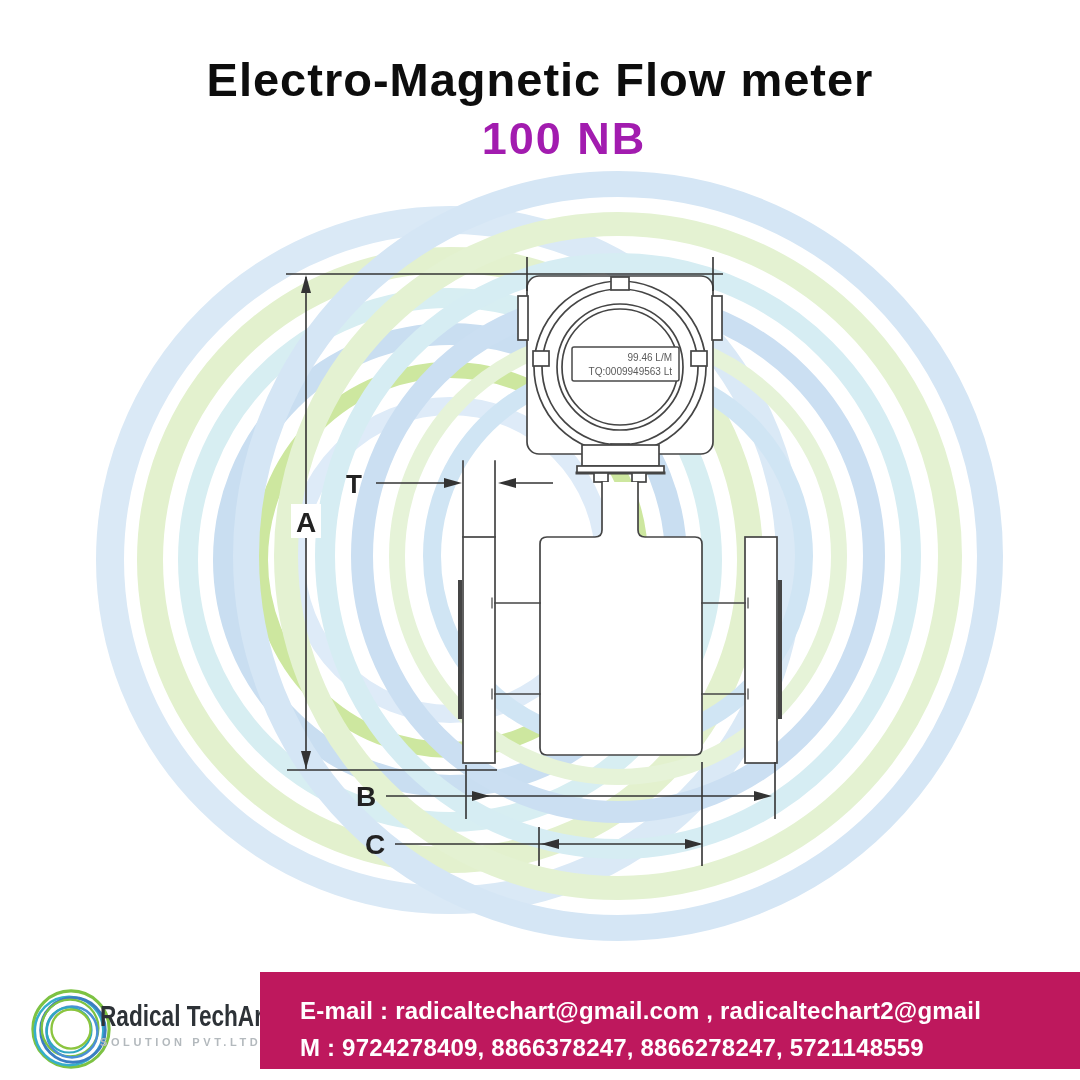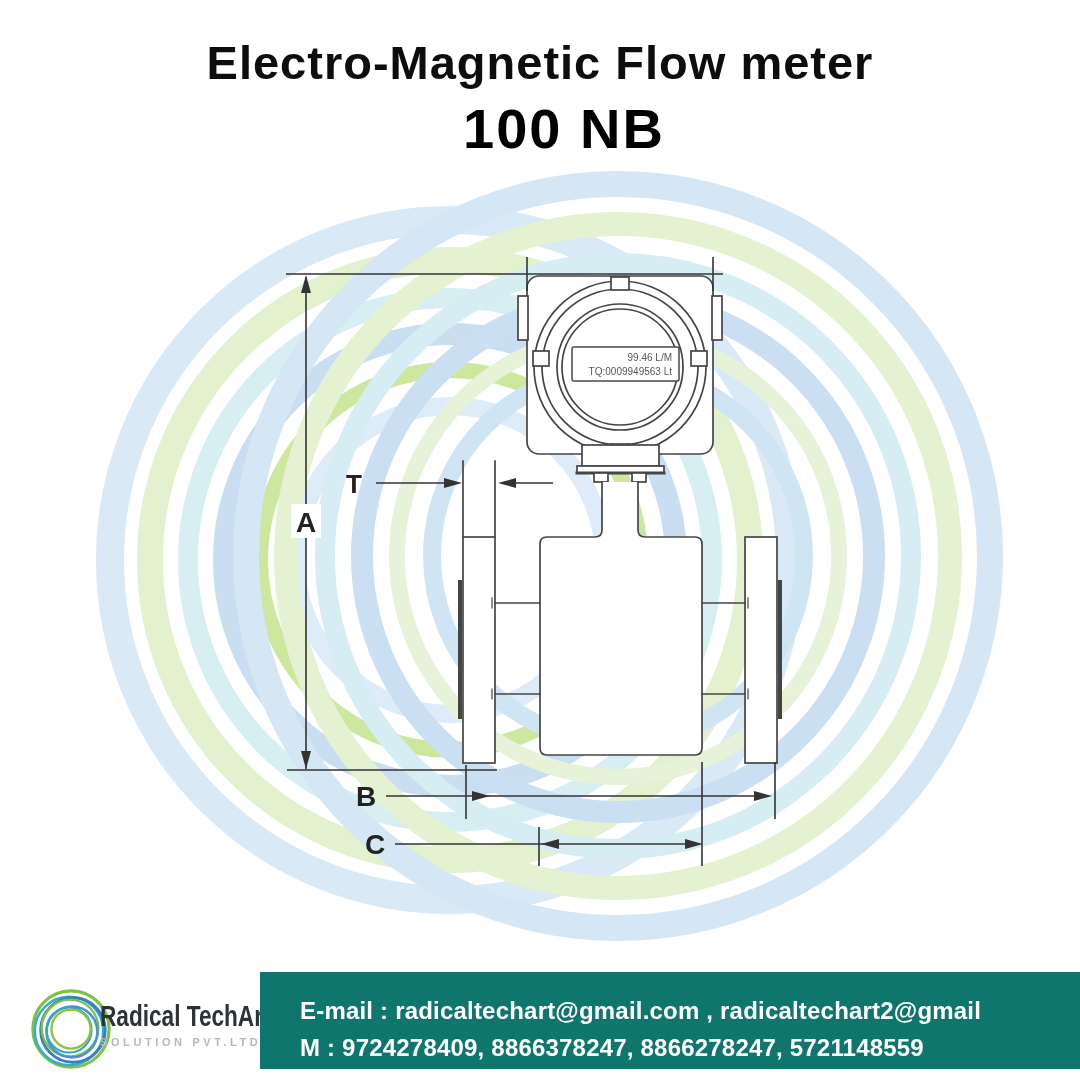--- a/index.html
+++ b/index.html
@@ -1,44 +1,44 @@
 <!DOCTYPE html>
 <html><head>
 <meta charset="utf-8">
 <style>
   html,body{margin:0;padding:0;background:#e8e8e8;}
   .canvas{
     position:relative;width:1080px;height:1080px;background:#ffffff;
     font-family:"Liberation Sans", sans-serif;overflow:hidden;margin:0 auto;
   }
   .title-block{
-    position:absolute;top:34px;left:0;width:1080px;text-align:center;z-index:3;
+    position:absolute;top:51px;left:0;width:1080px;text-align:center;z-index:3;
   }
   .title-line1{
     font-size:47px;font-weight:700;color:#0d0d0d;letter-spacing:1px;line-height:1.25;
   }
   .title-line2{
-    font-size:56px;font-weight:700;color:#000000;letter-spacing:2px;line-height:1.3;margin-left:48px;
+    font-size:45px;font-weight:700;color:#a21caf;letter-spacing:2px;line-height:1.3;margin-left:48px;
   }
   .art{position:absolute;left:0;top:0;z-index:1;}
   
   .footer{position:absolute;left:0;top:960px;width:1080px;height:120px;z-index:4;}
   .logo-mark{position:absolute;left:27px;top:26px;}
   .brand{position:absolute;left:100px;top:40px;width:200px;}
   .brand-name{
     font-size:29px;font-weight:700;color:#2d3237;white-space:nowrap;
     transform:scaleX(0.78);transform-origin:left center;letter-spacing:0px;
   }
   .brand-sub{
     margin-top:3px;font-size:11px;font-weight:700;color:#b3b9bd;
     letter-spacing:3.6px;white-space:nowrap;
   }
   .contact-bar{
     position:absolute;left:260px;top:12px;width:820px;height:97px;
-    background:#0f766e;color:#ffffff;box-sizing:border-box;
+    background:#be185d;color:#ffffff;box-sizing:border-box;
     padding:20px 0 0 40px;
   }
   .contact-line{
     font-size:24px;font-weight:700;line-height:37px;white-space:nowrap;
     letter-spacing:0.2px;
   }
 </style>
 </head>
 <body>
 

